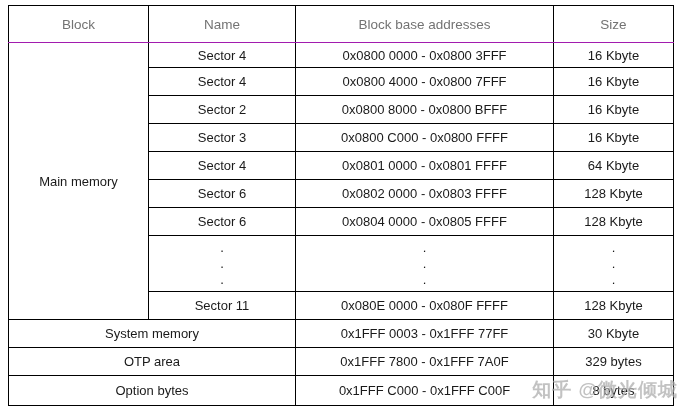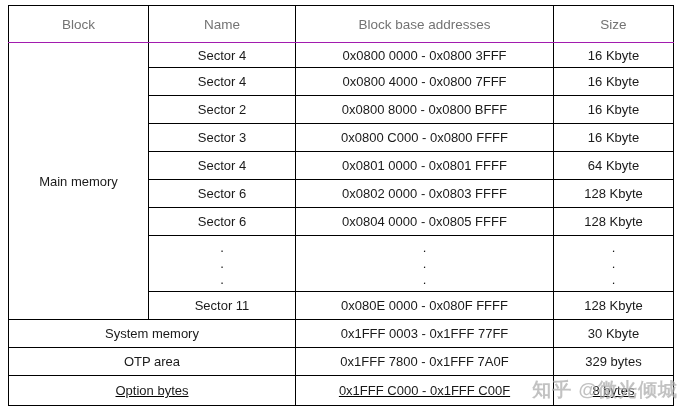--- a/index.html
+++ b/index.html
@@ -41,21 +41,21 @@
   table.memmap th {
     font-weight: normal;
     font-size: 13.5px;
     color: #737373;
     height: 36px;
     border-bottom: 1px solid #a21caf;
   }
   tr.r  { height: 28px; }
   tr.r0 { height: 25px; }
   tr.r-dots { height: 56px; }
-  tr.r-last { height: 30px; text-decoration: underline; }
+  tr.r-last { height: 30px; }
   td.dots-cell {
     vertical-align: middle;
   }
   .vdot {
     line-height: 16px;
     font-size: 13px;
     color: #1a1a1a;
   }
   .watermark {
     position: absolute;

